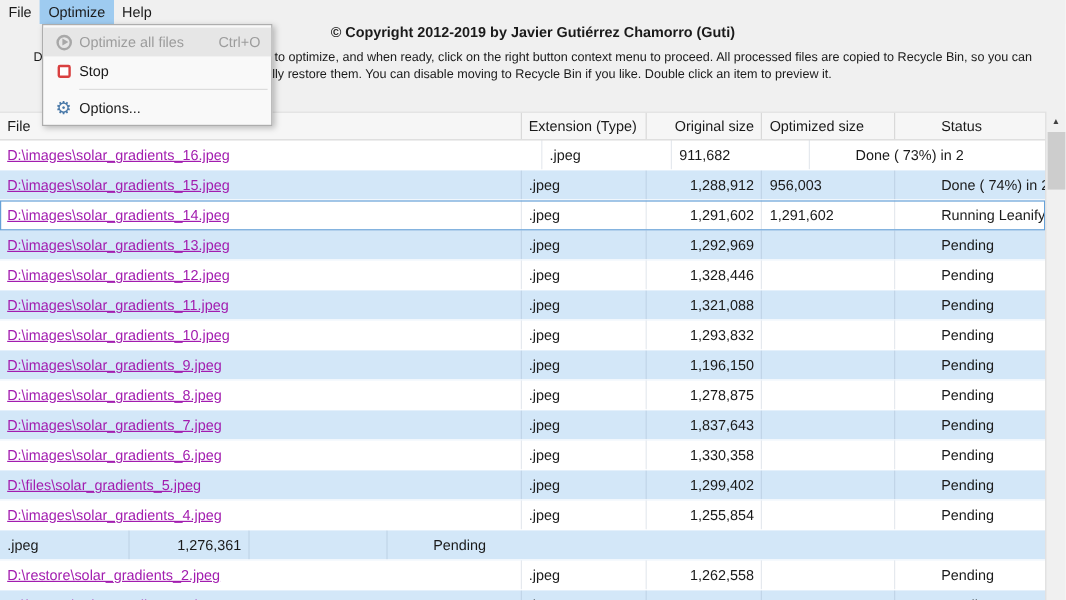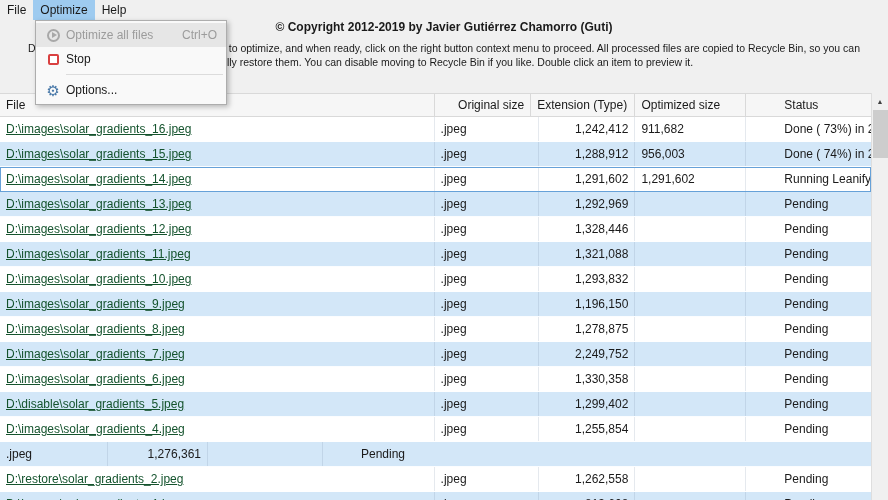--- a/index.html
+++ b/index.html
@@ -46,21 +46,21 @@
     border-bottom:1px solid rgba(255,255,255,0.9); }
   .grid-row.alt { background:#d3e7f8; }
   .grid-row.selected { background:#ffffff; outline:1px solid #66a1d8; outline-offset:-1px; }
   .cell { box-sizing:border-box; line-height:24px; font-size:12px; padding:0 6px;
     border-right:1px solid rgba(110,135,160,0.18); overflow:hidden; white-space:nowrap; }
   .c-file   { width:452px; }
   .c-ext    { width:108px; }
   .c-orig   { width:100px; text-align:right; }
   .c-opt    { width:115px; }
   .c-status { width:96px;  border-right:none;margin-left:32px; }
-  .file-link { color:#14532d; text-decoration:underline; cursor:pointer; }
+  .file-link { color:#a21caf; text-decoration:underline; cursor:pointer; }
   
   .scrollbar { position:absolute; top:93px; right:0; width:17px; bottom:0;
     background:#f0f0f0; border-left:1px solid #dedede; box-sizing:border-box; }
   .scroll-btn { height:17px; display:flex; align-items:center; justify-content:center;
     font-size:7px; color:#404040; }
   .scroll-thumb { position:absolute; top:17px; left:1px; width:15px; height:48px; background:#cdcdcd; }
 </style>
 </head>
 <body>
 
@@ -95,30 +95,29 @@
     <span class="mi-icon">
         <span class="icon-gear">⚙</span>
       </span>
     <span class="mi-label">Options...</span>
   </div>
 </div>
 
 <div class="grid">
   <div class="grid-header">
     <div class="hcell c-file">File</div>
+    <div class="hcell c-ext">Extension (Type)</div>
     <div class="hcell c-orig">Original size</div>
-    <div class="hcell c-ext">Extension (Type)</div>
     <div class="hcell c-opt">Optimized size</div>
     <div class="hcell c-status">Status</div>
   </div>
   <div id="grid-body">
       <div class="grid-row">
     <div class="cell c-file"><span class="file-link">D:\images\solar_gradients_16.jpeg</span></div>
     <div class="cell c-ext">.jpeg</div>
-    <div class="cell c-orig">1,242,412</div>
     <div class="cell c-opt">911,682</div>
     <div class="cell c-status">Done ( 73%) in 2</div>
   </div>
       <div class="grid-row alt">
     <div class="cell c-file"><span class="file-link">D:\images\solar_gradients_15.jpeg</span></div>
     <div class="cell c-ext">.jpeg</div>
     <div class="cell c-orig">1,288,912</div>
     <div class="cell c-opt">956,003</div>
     <div class="cell c-status">Done ( 74%) in 2</div>
   </div>
@@ -167,33 +166,33 @@
       <div class="grid-row">
     <div class="cell c-file"><span class="file-link">D:\images\solar_gradients_8.jpeg</span></div>
     <div class="cell c-ext">.jpeg</div>
     <div class="cell c-orig">1,278,875</div>
     <div class="cell c-opt"></div>
     <div class="cell c-status">Pending</div>
   </div>
       <div class="grid-row alt">
     <div class="cell c-file"><span class="file-link">D:\images\solar_gradients_7.jpeg</span></div>
     <div class="cell c-ext">.jpeg</div>
-    <div class="cell c-orig">2,249,752</div>
+    <div class="cell c-orig">1,837,643</div>
     <div class="cell c-opt"></div>
     <div class="cell c-status">Pending</div>
   </div>
       <div class="grid-row">
     <div class="cell c-file"><span class="file-link">D:\images\solar_gradients_6.jpeg</span></div>
     <div class="cell c-ext">.jpeg</div>
     <div class="cell c-orig">1,330,358</div>
     <div class="cell c-opt"></div>
     <div class="cell c-status">Pending</div>
   </div>
       <div class="grid-row alt">
-    <div class="cell c-file"><span class="file-link">D:\disable\solar_gradients_5.jpeg</span></div>
+    <div class="cell c-file"><span class="file-link">D:\files\solar_gradients_5.jpeg</span></div>
     <div class="cell c-ext">.jpeg</div>
     <div class="cell c-orig">1,299,402</div>
     <div class="cell c-opt"></div>
     <div class="cell c-status">Pending</div>
   </div>
       <div class="grid-row">
     <div class="cell c-file"><span class="file-link">D:\images\solar_gradients_4.jpeg</span></div>
     <div class="cell c-ext">.jpeg</div>
     <div class="cell c-orig">1,255,854</div>
     <div class="cell c-opt"></div>

